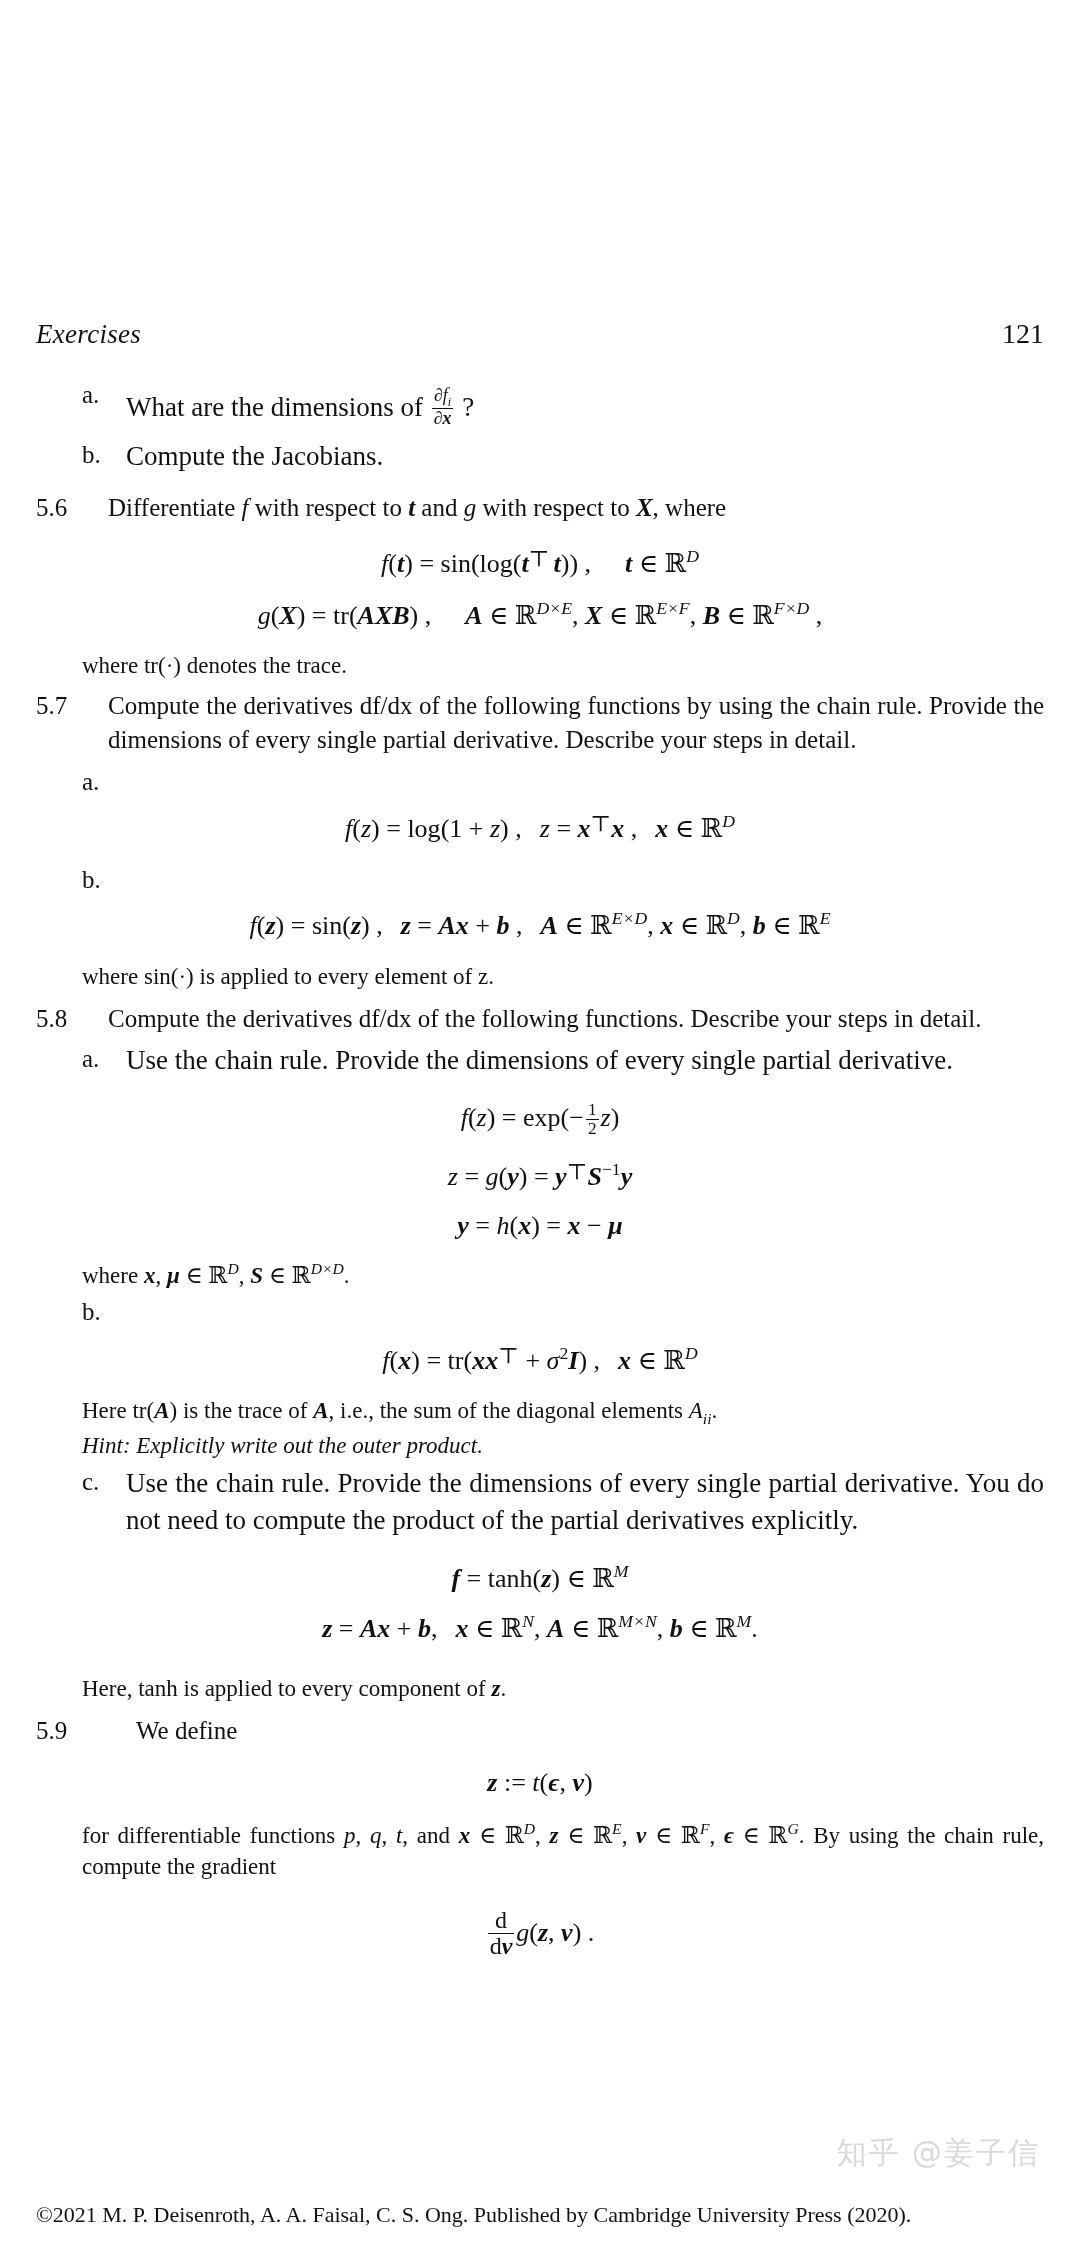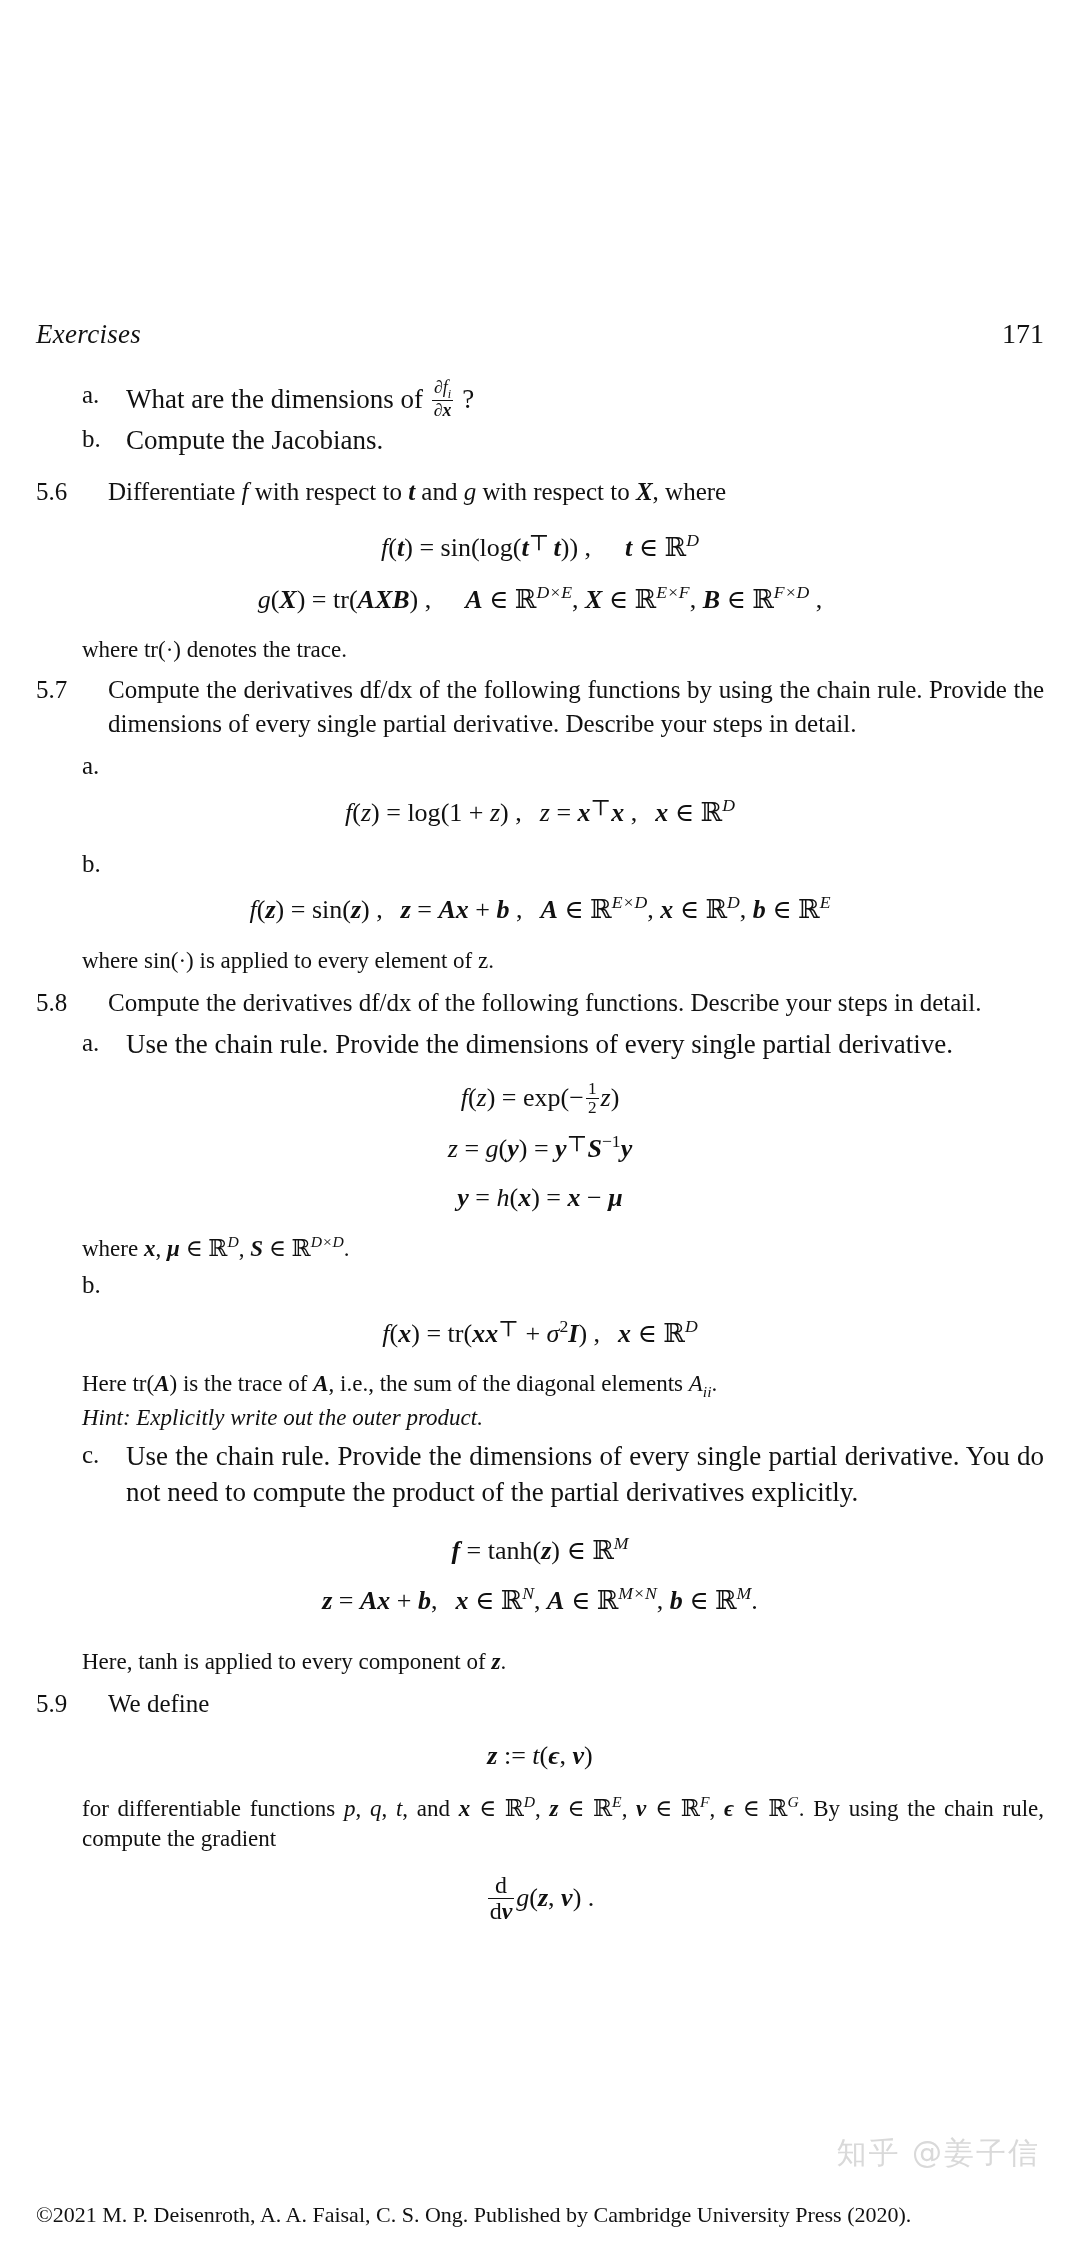--- a/index.html
+++ b/index.html
@@ -57,21 +57,21 @@
   .rm { font-style:normal; }
   .bb { font-family:"DejaVu Serif",serif; font-style:normal; }  
   sup.s { font-size:.68em; vertical-align:super; font-style:italic; }
   sup.sr{ font-size:.68em; vertical-align:super; font-style:normal; }
   sub.sb{ font-size:.68em; vertical-align:sub; font-style:italic; }
   .gap  { display:inline-block; width:34px; }
   .gap-s{ display:inline-block; width:18px; }
   .top { font-style:normal; font-size:.85em; vertical-align:.25em; }
 
   
-  .frac { display:inline-block; vertical-align:-0.52em; text-align:center; line-height:1.05; margin:0 2px; }
+  .frac { display:inline-block; vertical-align:-0.52em; text-align:center; line-height:1.05; margin:8px 2px; }
   .frac .nu { display:block; font-size:.92em; border-bottom:1px solid #111; padding:0 2px; }
   .frac .de { display:block; font-size:.92em; padding:0 2px; }
   .frac-s { font-size:.72em; vertical-align:-0.42em; }
 
   
   .footer {
     position:absolute; left:36px; bottom:16px; width:1010px;
     font-size:22px; line-height:1.2;
   }
   .watermark {
@@ -81,21 +81,21 @@
     white-space:nowrap;
   }
 </style>
 </head>
 <body>
 
 <div class="page">
 
   <div class="runhead">
     <div class="runhead-title">Exercises</div>
-    <div class="runhead-page">171</div>
+    <div class="runhead-page">121</div>
   </div>
 
   <div class="content">
 
     <div class="sub">
       <div class="sub-lbl">a.</div>
       <div class="sub-txt nojust">
         <span>What are the dimensions of</span>
         <span class="frac frac-s"><span class="nu"><mi>∂f</mi><sub class="sb">i</sub></span><span class="de"><mi>∂</mi><span class="bi">x</span></span></span>
         <span>?</span>
@@ -216,21 +216,21 @@
         <span class="eq-left">
           <span class="bi">z</span> = <span class="bi">Ax</span> + <span class="bi">b</span>,<span class="gap-s"></span><span class="bi">x</span> ∈ <span class="bb">ℝ</span><sup class="s">N</sup>, <span class="bi">A</span> ∈ <span class="bb">ℝ</span><sup class="s">M×N</sup>, <span class="bi">b</span> ∈ <span class="bb">ℝ</span><sup class="s">M</sup>.
         </span>
       </div>
     </div>
 
     <div class="para tight" style="margin-top:24px;">
       Here, <span class="rm" style="font-family:'Liberation Serif',serif;">tanh</span> is applied to every component of <span class="bi">z</span>.
     </div>
 
-    <div class="ex" style="margin-top:10px;">
+    <div class="ex" style="margin-top:10px;gap:28px;">
       <div class="ex-num">5.9</div>
       <div class="ex-body nojust">We define</div>
     </div>
 
     <div class="eq-block" style="margin-top:14px;">
       <div class="eq-line" style="margin-top:10px;">
         <span class="bi">z</span> := <mi>t</mi>(<span class="bi">ϵ</span>, <span class="bi">ν</span>)
       </div>
     </div>
 

